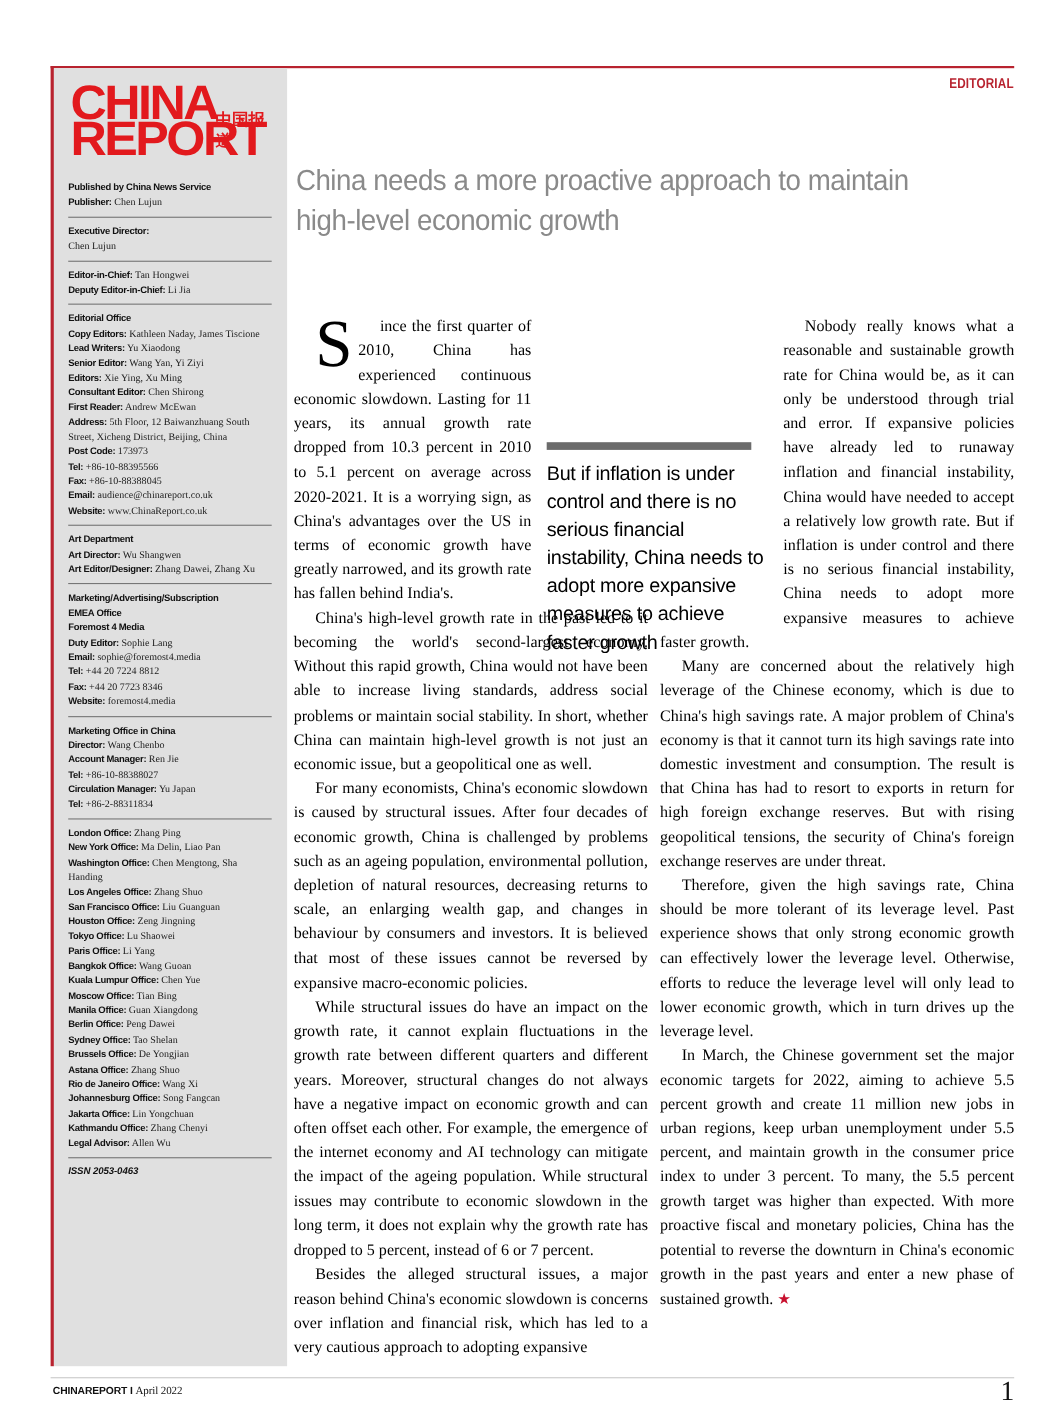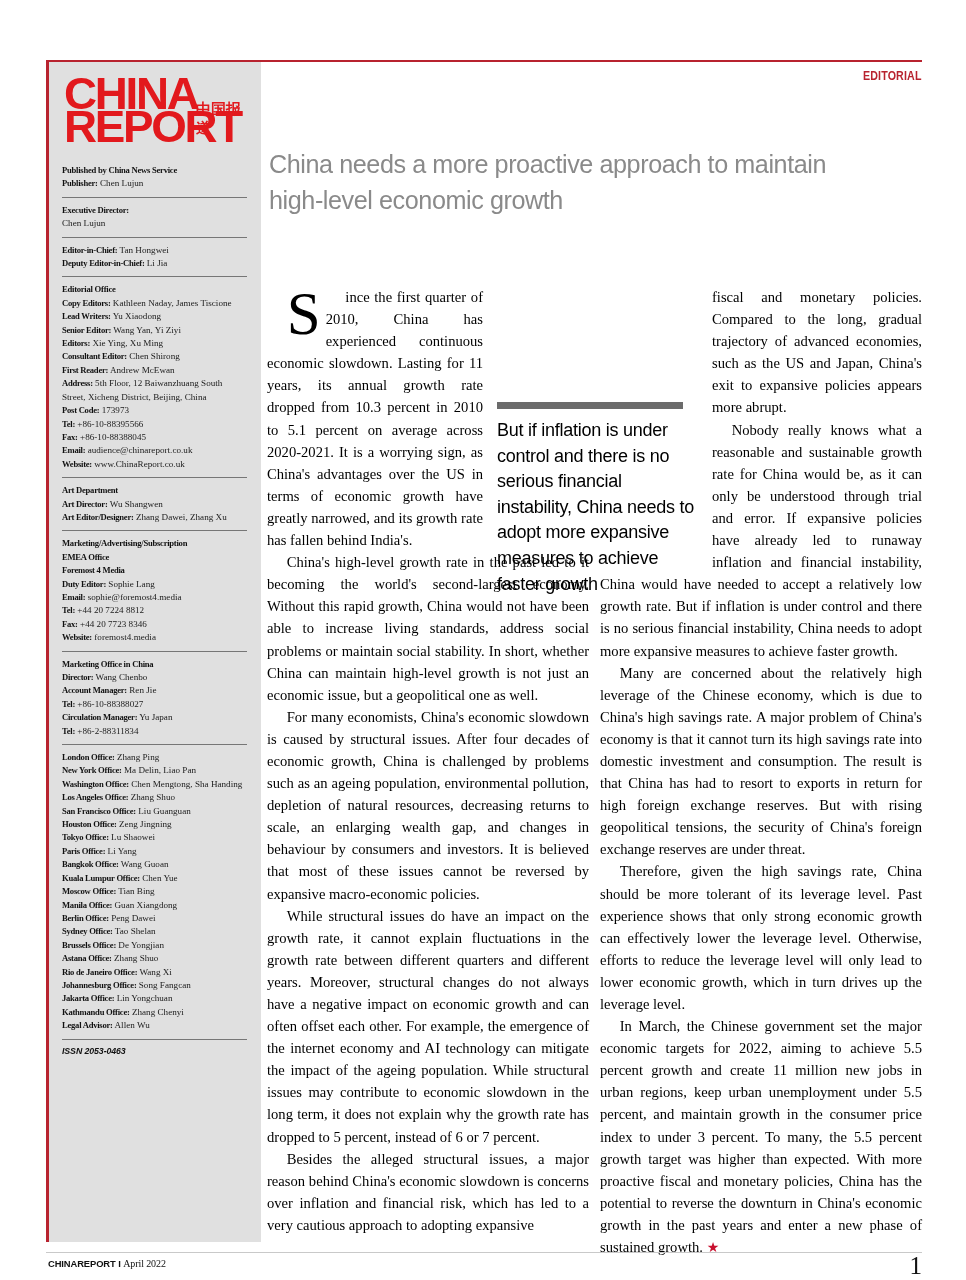--- a/index.html
+++ b/index.html
@@ -86,21 +86,21 @@
   .sb-block { margin-bottom: 2px; }
   .sb-line {
     font-family: "Liberation Serif", serif;
     font-size: 9.1px;
     line-height: 13.4px;
     color: #1a1a1a;
     margin: 0;
     letter-spacing: 0.02px;
   }
   .sb-line b, .sb-head {
-    font-family: Liberation Serif, serif;
+    font-family: Liberation Sans, sans-serif;
     font-weight: bold;
     font-size: 8.6px;
     letter-spacing: -0.25px;
     color: #111;
   }
   .sb-head {
     display: block;
     line-height: 13.4px;
   }
   .sb-div {
@@ -391,21 +391,20 @@
     <div class="qshape-left"></div>
     <p class="dropcap">Since the first quarter of 2010, China has experienced continuous economic slowdown. Lasting for 11 years, its annual growth rate dropped from 10.3 percent in 2010 to 5.1 percent on average across 2020-2021. It is a worrying sign, as China's advantages over the US in terms of economic growth have greatly narrowed, and its growth rate has fallen behind India's.</p>
     <p>China's high-level growth rate in the past led to it becoming the world's second-largest economy. Without this rapid growth, China would not have been able to increase living standards, address social problems or maintain social stability. In short, whether China can maintain high-level growth is not just an economic issue, but a geopolitical one as well.</p>
     <p>For many economists, China's economic slowdown is caused by structural issues. After four decades of economic growth, China is challenged by problems such as an ageing population, environmental pollution, depletion of natural resources, decreasing returns to scale, an enlarging wealth gap, and changes in behaviour by consumers and investors. It is believed that most of these issues cannot be reversed by expansive macro-economic policies.</p>
     <p>While structural issues do have an impact on the growth rate, it cannot explain fluctuations in the growth rate between different quarters and different years. Moreover, structural changes do not always have a negative impact on economic growth and can often offset each other. For example, the emergence of the internet economy and AI technology can mitigate the impact of the ageing population. While structural issues may contribute to economic slowdown in the long term, it does not explain why the growth rate has dropped to 5 percent, instead of 6 or 7 percent.</p>
     <p>Besides the alleged structural issues, a major reason behind China's economic slowdown is concerns over inflation and financial risk, which has led to a very cautious approach to adopting expansive</p>
   </div>
 
   <div class="col col-right">
     <div class="qshape-right"></div>
-    <p class="noindent">fiscal and monetary policies. Compared to the long, gradual trajectory of advanced economies, such as the US and Japan, China's exit to expansive policies appears more abrupt.</p>
     <p>Nobody really knows what a reasonable and sustainable growth rate for China would be, as it can only be understood through trial and error. If expansive policies have already led to runaway inflation and financial instability, China would have needed to accept a relatively low growth rate. But if inflation is under control and there is no serious financial instability, China needs to adopt more expansive measures to achieve faster growth.</p>
     <p>Many are concerned about the relatively high leverage of the Chinese economy, which is due to China's high savings rate. A major problem of China's economy is that it cannot turn its high savings rate into domestic investment and consumption. The result is that China has had to resort to exports in return for high foreign exchange reserves. But with rising geopolitical tensions, the security of China's foreign exchange reserves are under threat.</p>
     <p>Therefore, given the high savings rate, China should be more tolerant of its leverage level. Past experience shows that only strong economic growth can effectively lower the leverage level. Otherwise, efforts to reduce the leverage level will only lead to lower economic growth, which in turn drives up the leverage level.</p>
     <p><span>In March, the Chinese government set the major economic targets for 2022, aiming to achieve 5.5 percent growth and create 11 million new jobs in urban regions, keep urban unemployment under 5.5 percent, and maintain growth in the consumer price index to under 3 percent. To many, the 5.5 percent growth target was higher than expected. With more proactive fiscal and monetary policies, China has the potential to reverse the downturn in China's economic growth in the past years and enter a new phase of sustained growth.</span> <span class="endmark">★</span></p>
   </div>
 
   <div class="pullquote">
     <div class="pq-bar"></div>
     <div class="pq-text">But if inflation is under control and there is no serious financial instability, China needs to adopt more expansive measures to achieve faster growth</div>
   </div>

